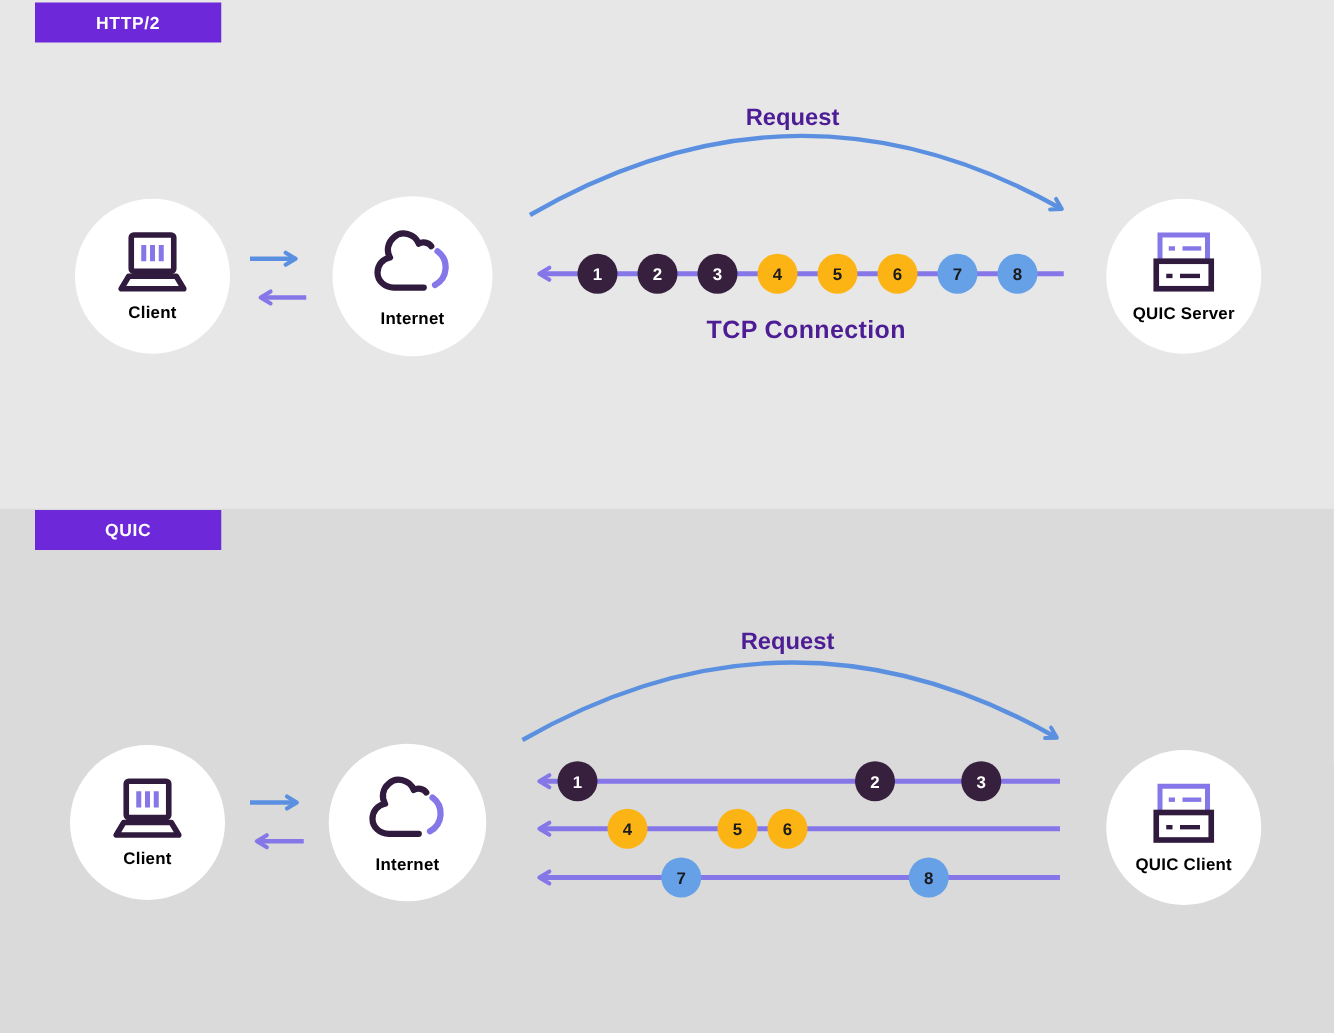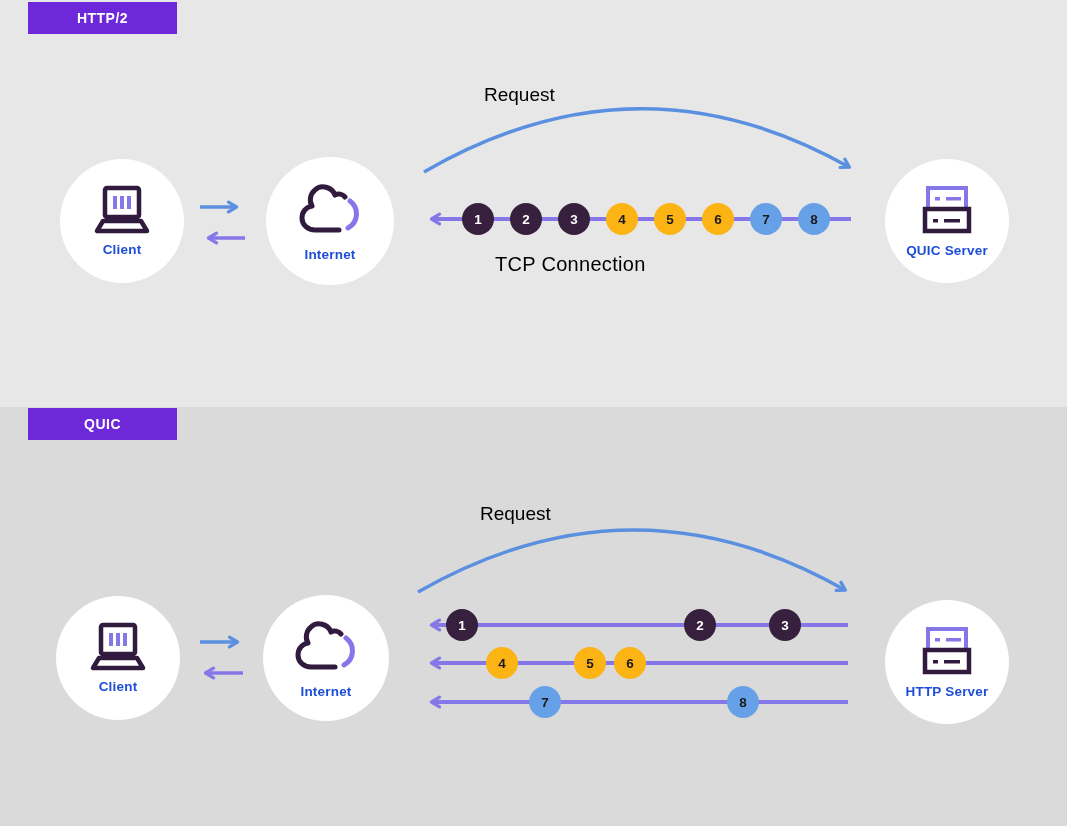--- a/index.html
+++ b/index.html
@@ -8,23 +8,23 @@
   .section{position:absolute;left:0;width:1067px;}
   #sec-http2{top:0;height:407px;background:#e8e7e8;}
   #sec-quic{top:407px;height:419px;background:#dadada;}
   .tag{position:absolute;left:0;width:149px;height:32px;background:#6d28d9;
        color:#ffffff;font-size:14px;font-weight:bold;letter-spacing:.5px;
        display:flex;align-items:center;justify-content:center;z-index:5;margin-left:28px;}
   #tag-http2{top:2px;}
   #tag-quic{top:408px;text-align:right;}
   .node{position:absolute;background:#ffffff;border-radius:50%;
         display:flex;flex-direction:column;align-items:center;justify-content:center;z-index:3;}
-  .node .nlabel{font-size:13.5px;font-weight:bold;color:#1d4ed8;margin-top:5px;letter-spacing:.2px;}
+  .node .nlabel{font-size:13.5px;font-weight:bold;color:#000000;margin-top:5px;letter-spacing:.2px;}
   svg.overlay{position:absolute;left:0;top:0;z-index:2;pointer-events:none;}
-  .biglabel{position:absolute;color:#000000;font-weight:normal;z-index:4;}
+  .biglabel{position:absolute;text-align:center;color:#4c1d95;font-weight:bold;z-index:4;}
   .req{width:300px;font-size:19px;}
   .conn{width:300px;font-size:20px;letter-spacing:.3px;}
   .packet-layer{position:absolute;left:0;top:0;width:1067px;height:826px;z-index:4;pointer-events:none;}
   .packet{position:absolute;width:32px;height:32px;border-radius:50%;
           display:flex;align-items:center;justify-content:center;
           font-size:13.5px;font-weight:bold;}
   .packet.dark{background:#36203d;color:#ffffff;}
   .packet.yellow{background:#fcb415;color:#1b1b1b;}
   .packet.blue{background:#66a1e7;color:#1b1b1b;}
 </style>
@@ -114,21 +114,21 @@
 
   <div class="node" style="left:885px;top:600px;width:124px;height:124px;">
     <svg width="62" height="54" viewBox="0 0 62 54">
       <rect x="12" y="4" width="38" height="21" fill="#fff" stroke="#8677e8" stroke-width="4"></rect>
       <rect x="19" y="13" width="5" height="3.5" fill="#8677e8"></rect>
       <rect x="30" y="13" width="15" height="3.5" fill="#8677e8"></rect>
       <rect x="9" y="25" width="44" height="22" fill="#fff" stroke="#301a3d" stroke-width="4.5"></rect>
       <rect x="17" y="35" width="5" height="3.5" fill="#301a3d"></rect>
       <rect x="28" y="35" width="16" height="3.5" fill="#301a3d"></rect>
     </svg>
-    <div class="nlabel">HTTP Server</div>
+    <div class="nlabel">QUIC Client</div>
   </div>
 
   <div class="biglabel req" style="left:484px;top:84px;">Request</div>
   <div class="biglabel conn" style="left:495px;top:253px;">TCP Connection</div>
   <div class="biglabel req" style="left:480px;top:503px;">Request</div>
 
   <div class="packet-layer">
       <span class="packet dark" style="left: 462px; top: 203px;">1</span>
       <span class="packet dark" style="left: 510px; top: 203px;">2</span>
       <span class="packet dark" style="left: 558px; top: 203px;">3</span>

